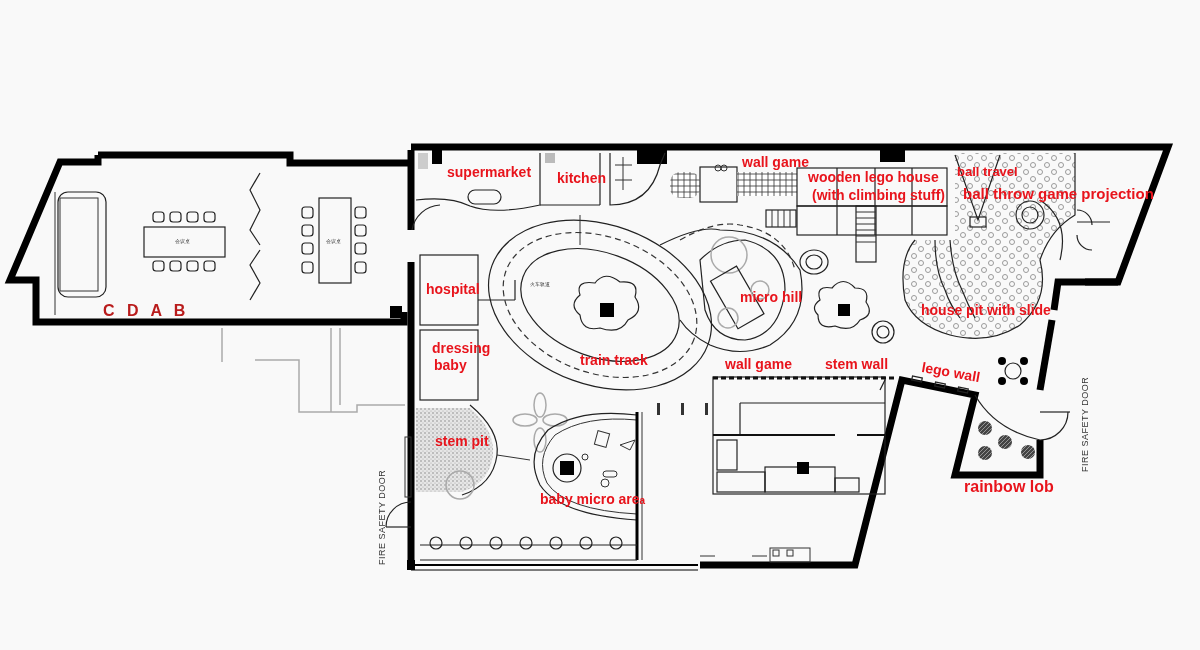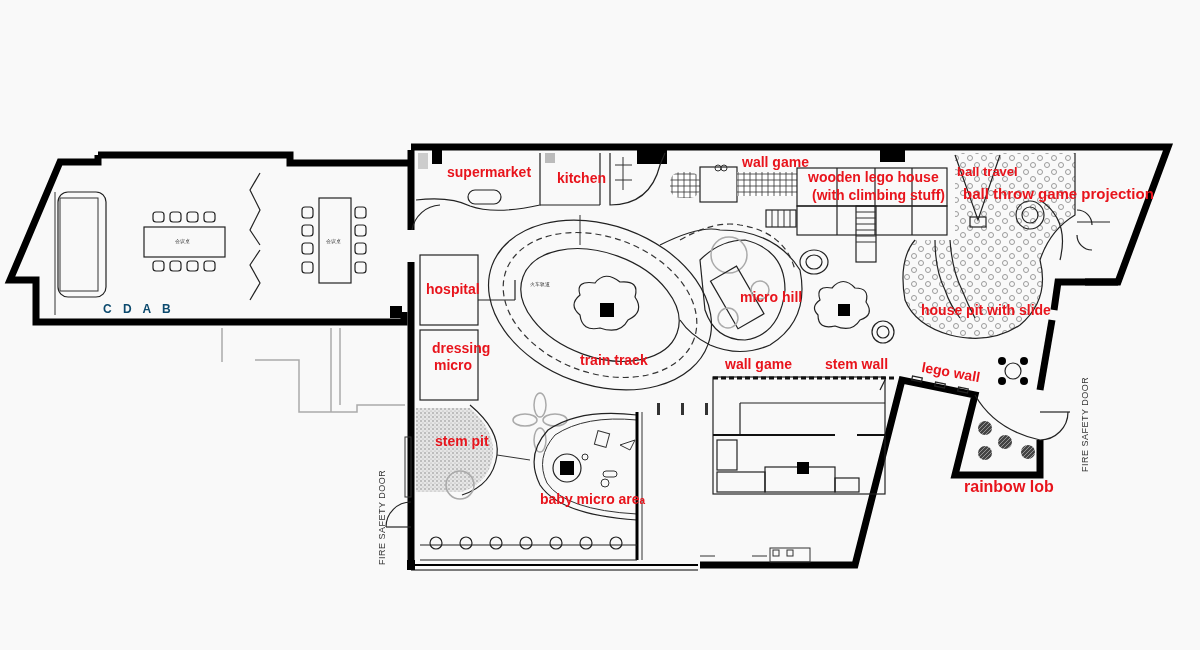--- a/index.html
+++ b/index.html
@@ -4,21 +4,21 @@
 <style>
   html, body { margin: 0; padding: 0; background: #f9f9f9; }
   body { width: 1200px; height: 650px; position: relative; overflow: hidden; font-family: "Liberation Sans", sans-serif; }
   #plan { position: absolute; left: 0; top: 0; width: 1200px; height: 650px; }
   .wall { fill: none; stroke: #000; stroke-width: 7; stroke-linejoin: miter; }
   .thin { fill: none; stroke: #222; stroke-width: 1.2; }
   .thin2 { fill: none; stroke: #333; stroke-width: 1; }
   .grey { fill: none; stroke: #aaa; stroke-width: 1.5; }
   .dash { fill: none; stroke: #333; stroke-width: 1.2; stroke-dasharray: 6 4; }
   .label { position: absolute; color: #e8141c; font-weight: bold; font-size: 14px; white-space: nowrap; line-height: 1; }
-  .room-letters { position: absolute; font-weight: bold; font-size: 12px; color: #0c4a6e; letter-spacing: 4px; }
+  .room-letters { position: absolute; font-weight: bold; font-size: 16px; color: #b91c1c; letter-spacing: 4px; }
   .vtext { position: absolute; font-size: 9px; color: #333; transform: rotate(-90deg); transform-origin: left top; white-space: nowrap; letter-spacing: 0.5px; }
   .tiny { position: absolute; font-size: 5px; color: #333; white-space: nowrap; }
   .dots { fill: url(#dotPattern); }
 </style>
 </head>
 <body>
 
 <svg id="plan" viewBox="0 0 1200 650" xmlns="http://www.w3.org/2000/svg">
   <defs>
     <pattern id="dotPattern" width="14" height="14" patternUnits="userSpaceOnUse">
@@ -300,21 +300,21 @@
 <div class="label" style="left:557px; top:171px;">kitchen</div>
 <div class="label" style="left:742px; top:155px;">wall game</div>
 <div class="label" style="left:808px; top:170px;">wooden lego house</div>
 <div class="label" style="left:812px; top:188px;">(with climbing stuff)</div>
 <div class="label" style="left:957px; top:165px; font-size:13px;">ball travel</div>
 <div class="label" style="left:957px; top:186px; font-size:15px;margin-left:6px;">ball throw game projection</div>
 <div class="label" style="left:426px; top:282px;">hospital</div>
 <div class="label" style="left:740px; top:290px;">micro hill</div>
 <div class="label" style="left:921px; top:303px;">house pit with slide</div>
 <div class="label" style="left:432px; top:341px;">dressing</div>
-<div class="label" style="left:434px; top:358px;">micro</div>
+<div class="label" style="left:434px; top:358px;">baby</div>
 <div class="label" style="left:580px; top:353px;">train track</div>
 <div class="label" style="left:725px; top:357px;">wall game</div>
 <div class="label" style="left:825px; top:357px;">stem wall</div>
 <div class="label" style="left:923px; top:360px; transform: rotate(10deg); transform-origin:left top;">lego wall</div>
 <div class="label" style="left:435px; top:434px;">stem pit</div>
 <div class="label" style="left:540px; top:492px;"><span>baby micro are</span><span style="font-size:10px;">a</span></div>
 <div class="label" style="left:964px; top:479px; font-size:16px;">rainbow lob</div>
 
 <div class="vtext" style="left:377px; top:565px;">FIRE SAFETY DOOR</div>
 <div class="vtext" style="left:1080px; top:472px;">FIRE SAFETY DOOR</div>

